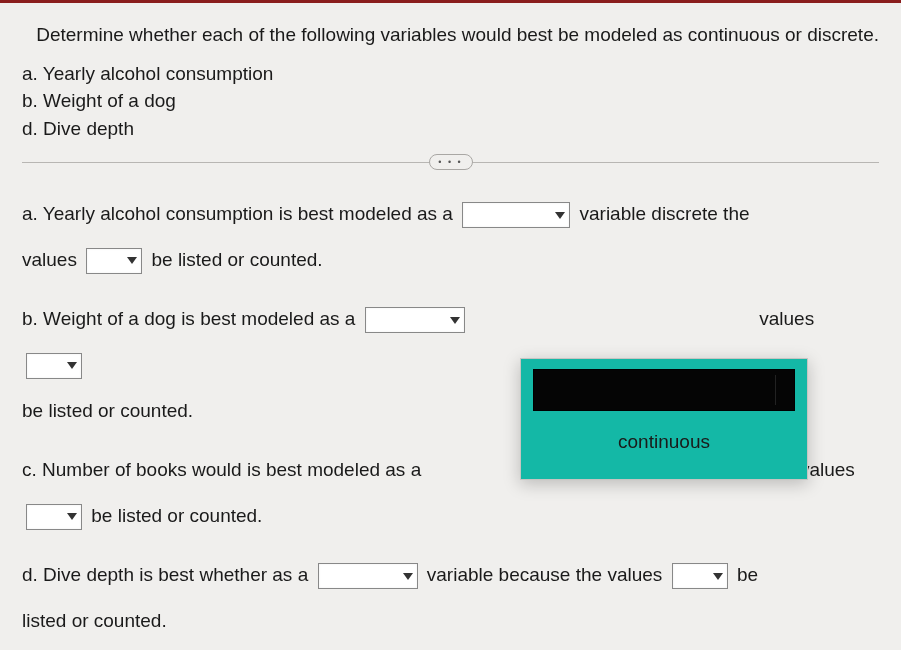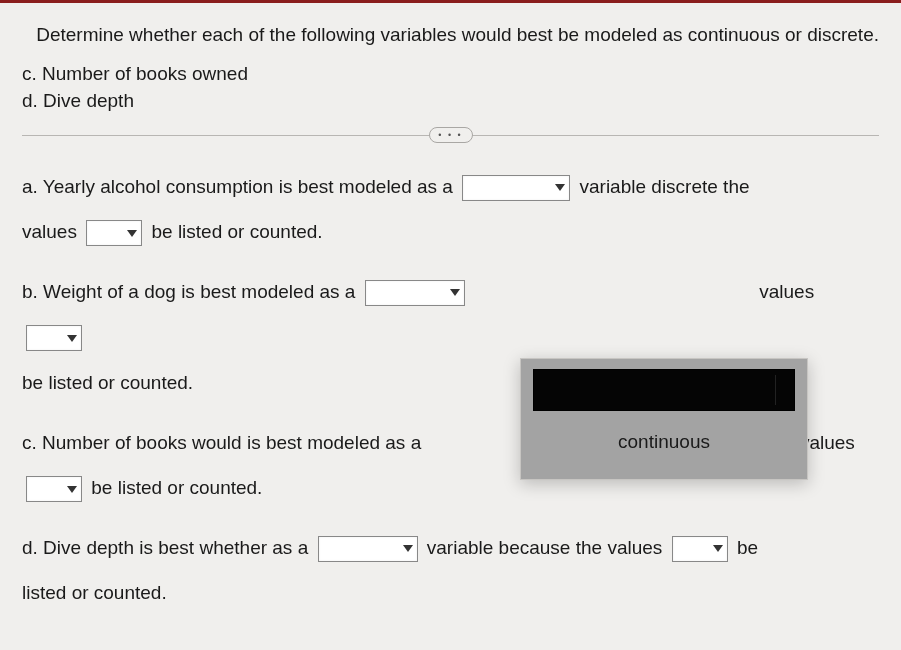--- a/index.html
+++ b/index.html
@@ -77,21 +77,21 @@
       height: 0;
       border-left: 5px solid transparent;
       border-right: 5px solid transparent;
       border-top: 7px solid #333;
     }
     .popup {
       position: absolute;
       top: 355px;
       left: 520px;
       width: 288px;
-      background: #a3a3a3;
+      background: #14b8a6;
       border: 1px solid #c7c5c2;
       box-shadow: 0 4px 16px rgba(0,0,0,0.22);
       z-index: 10;
       padding: 10px 12px 12px 12px;
     }
     .popup-selected {
       background: #050505;
       height: 42px;
       border: 1px solid #000;
       margin-bottom: 6px;
@@ -111,21 +111,22 @@
       font-size: 19px;
       color: #1a1a1a;
     }
   </style>
 </head>
 <body>
 
 <div class="question-block">
   <p class="question-text">Determine whether each of the following variables would best be modeled as continuous or discrete.</p>
   <div class="items">
-    <div>c. Number of books owned</div>
+    <div>a. Yearly alcohol consumption</div>
+    <div>b. Weight of a dog</div>
     <div>d. Dive depth</div>
   </div>
 </div>
 
 <div class="divider">
   <div class="divider-pill">
       <span>• • •</span>
     </div>
 </div>
 

